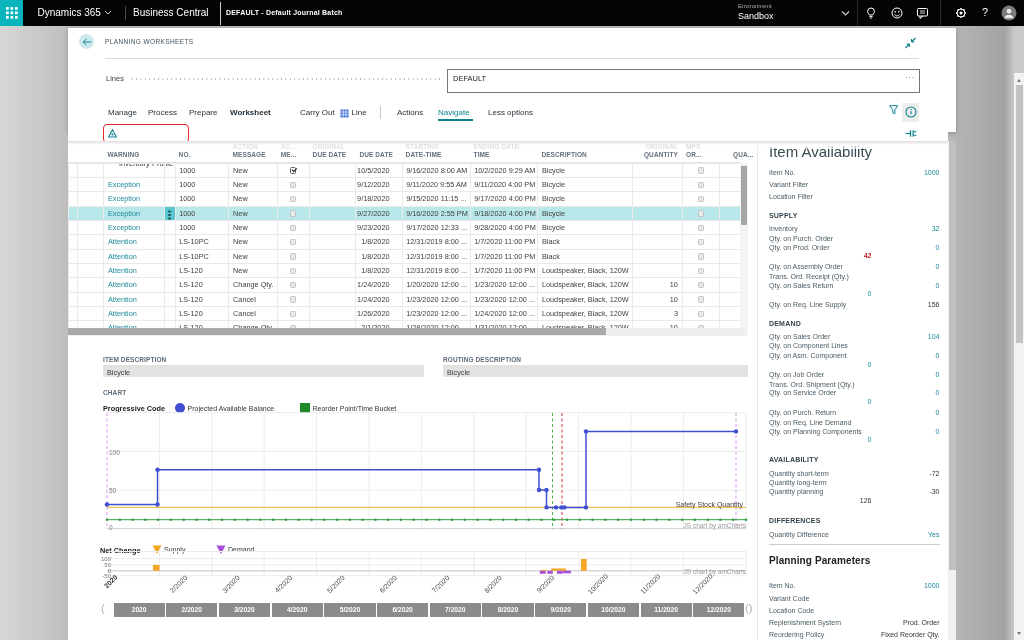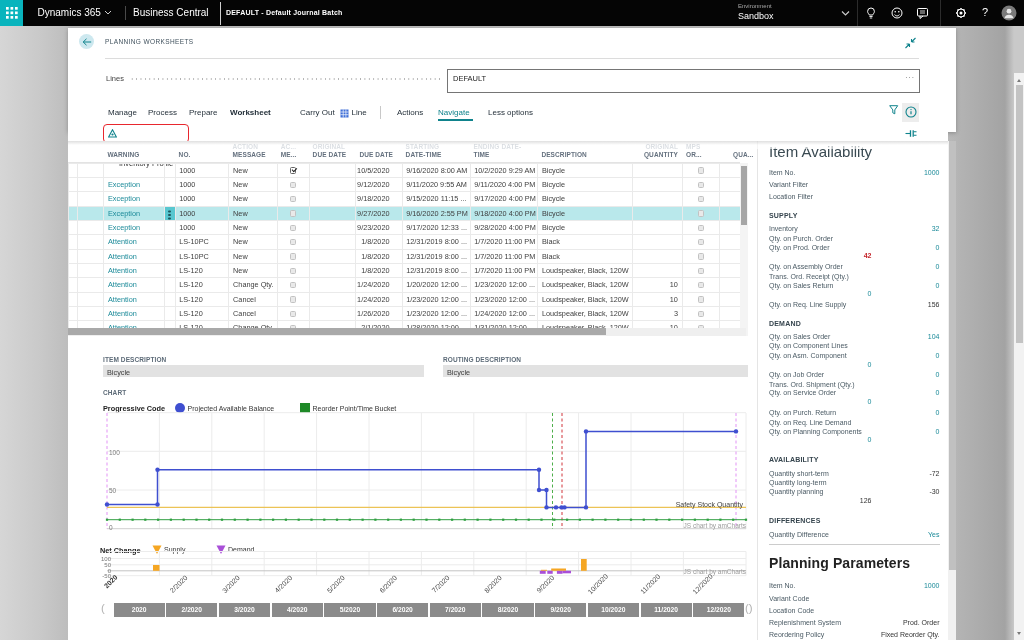--- a/index.html
+++ b/index.html
@@ -80,21 +80,21 @@
 
 #fbdiv { position:absolute; left:757px; top:141px; width:1px; height:499px; background:#e5e5e5; }
 #fbsb { position:absolute; left:948px; top:141px; width:8px; height:499px; background:#f1f1f1; }
 #fbsb .thumb { position:absolute; left:0.5px; top:0; width:7px; height:429px; background:#c0c0c0; }
 #fbtitle { position:absolute; left:769px; top:143px; font-size:15px; font-weight:500; color:#3a4a52; }
 .fl { position:absolute; left:769px; font-size:7px; color:#4a5a64; white-space:nowrap; }
 .fs { position:absolute; left:769px; font-size:7px; font-weight:700; color:#36454e; letter-spacing:0.2px; }
 .fv { position:absolute; font-size:7px; text-align:right; white-space:nowrap; }
 .t { color:#1b8a99; } .k { color:#333; } .rd { color:#c5262c; font-weight:700; }
 #fbhr { position:absolute; left:769px; top:544px; width:171px; height:1px; background:#ccc; }
-#fbt2 { position:absolute; left:769px; top:554.5px; font-size:14px; font-weight:700; color:#222; letter-spacing:0.1px; }
+#fbt2 { position:absolute; left:769px; top:554.5px; font-size:10px; font-weight:700; color:#222; letter-spacing:0.1px; }
 </style>
 </head>
 <body>
 <div id="topbar">
   <div id="waffle">
       <svg style="position:absolute;left:5.5px;top:7px;" width="12" height="12">
         <g fill="#fff">
           <rect x="0" y="0" width="2.7" height="2.7"></rect>
           <rect x="4.5" y="0" width="2.7" height="2.7"></rect>
           <rect x="9" y="0" width="2.7" height="2.7"></rect>

